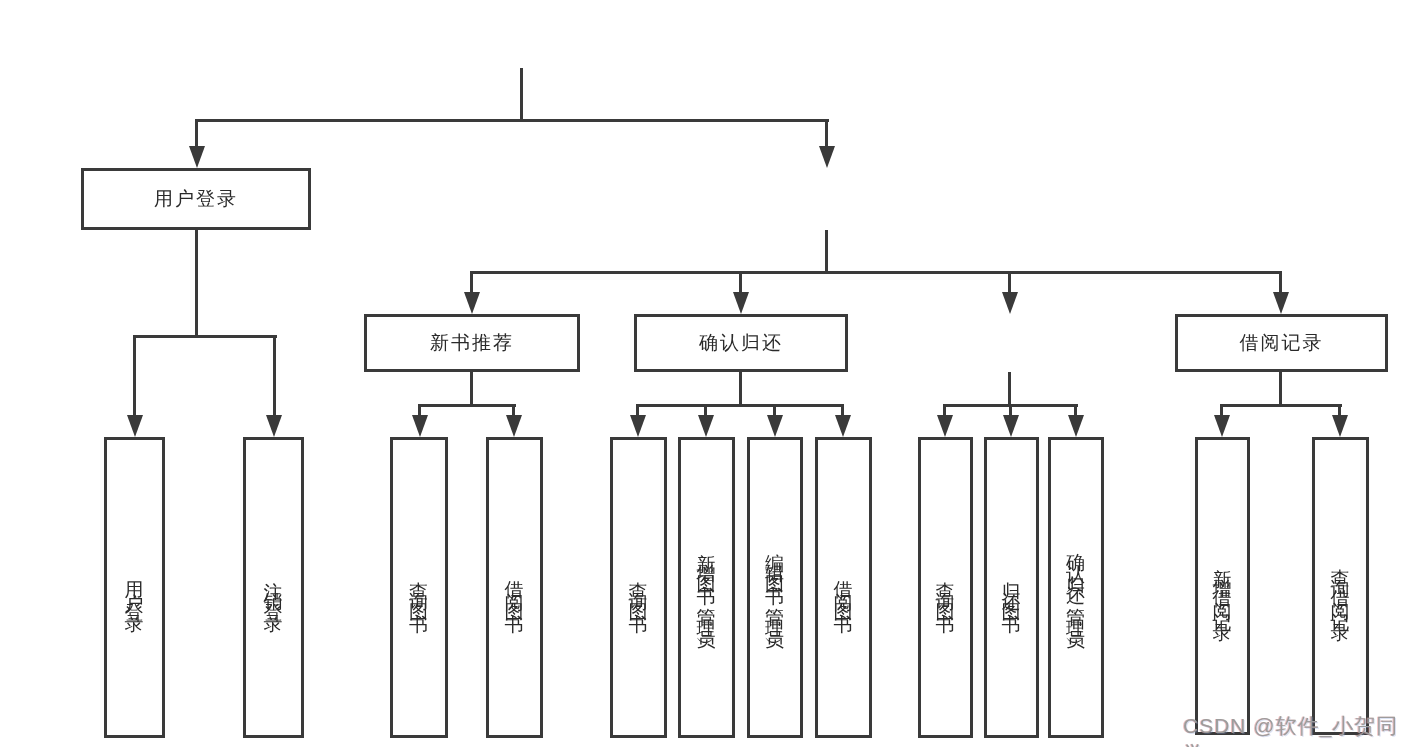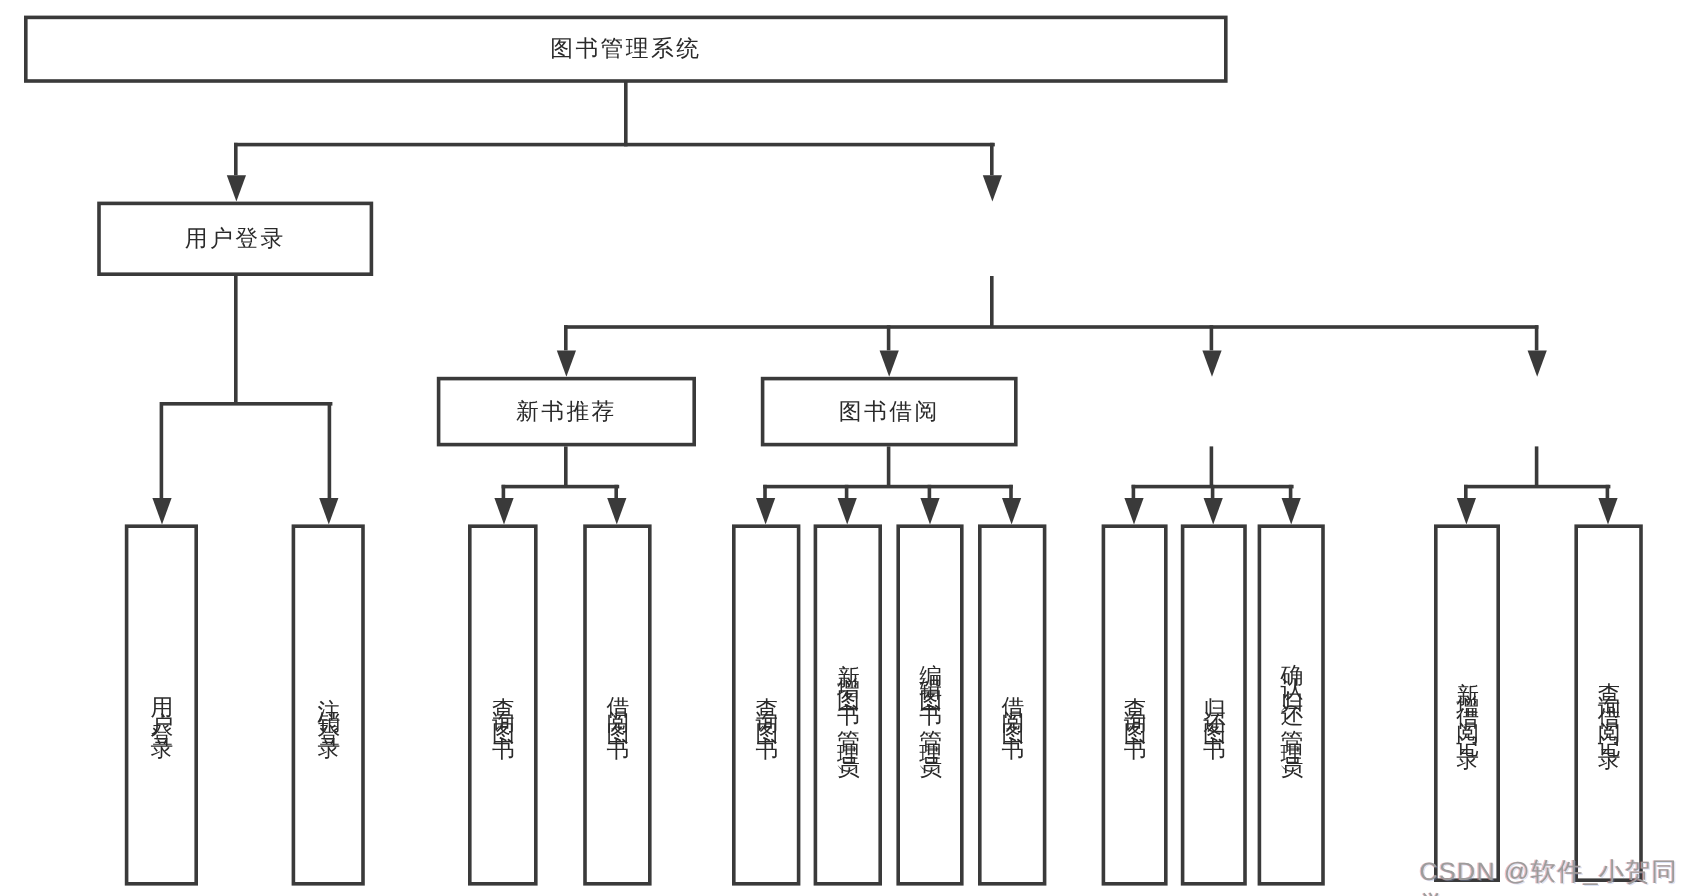--- a/index.html
+++ b/index.html
@@ -50,23 +50,20 @@
     letter-spacing:1px;
     z-index:5;
     text-shadow:-1px 0 0 rgba(222,120,120,0.45), 1px 1px 0 rgba(140,160,220,0.3);
   }
 </style>
 </head>
 <body>
 
 <div class="stage">
 
-  <div class="node" style="left:20px;top:13px;width:1003px;height:56px;">
-    <span>图书管理系统</span>
-  </div>
 
   <div class="vl" style="left:520px;top:68px;height:54px;"></div>
   <div class="hl" style="left:195px;top:119px;width:634px;"></div>
   <div class="vl" style="left:195px;top:119px;height:27px;"></div>
   <div class="ar" style="left:189px;top:146px;"></div>
   <div class="vl" style="left:825px;top:119px;height:27px;"></div>
   <div class="ar" style="left:819px;top:146px;"></div>
 
   <div class="node" style="left:81px;top:168px;width:230px;height:62px;">
     <span>用户登录</span>
@@ -87,21 +84,24 @@
   <div class="ar" style="left:733px;top:292px;"></div>
   <div class="vl" style="left:1008px;top:271px;height:21px;"></div>
   <div class="ar" style="left:1002px;top:292px;"></div>
   <div class="vl" style="left:1279px;top:271px;height:21px;"></div>
   <div class="ar" style="left:1273px;top:292px;"></div>
 
   <div class="node" style="left:364px;top:314px;width:216px;height:58px;">
     <span>新书推荐</span>
   </div>
   <div class="node" style="left:634px;top:314px;width:214px;height:58px;">
-    <span>图书借阅</span>
+    <span>确认归还</span>
+  </div>
+  <div class="node" style="left:1175px;top:314px;width:213px;height:58px;">
+    <span>借阅记录</span>
   </div>
 
   <div class="vl" style="left:470px;top:372px;height:34px;"></div>
   <div class="hl" style="left:418px;top:404px;width:98px;"></div>
   <div class="vl" style="left:418px;top:404px;height:11px;"></div>
   <div class="ar" style="left:412px;top:415px;"></div>
   <div class="vl" style="left:512px;top:404px;height:11px;"></div>
   <div class="ar" style="left:506px;top:415px;"></div>
 
   <div class="vl" style="left:739px;top:372px;height:34px;"></div>

